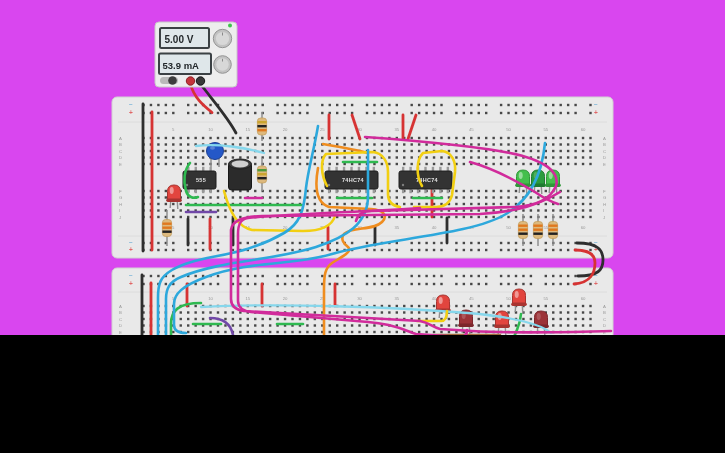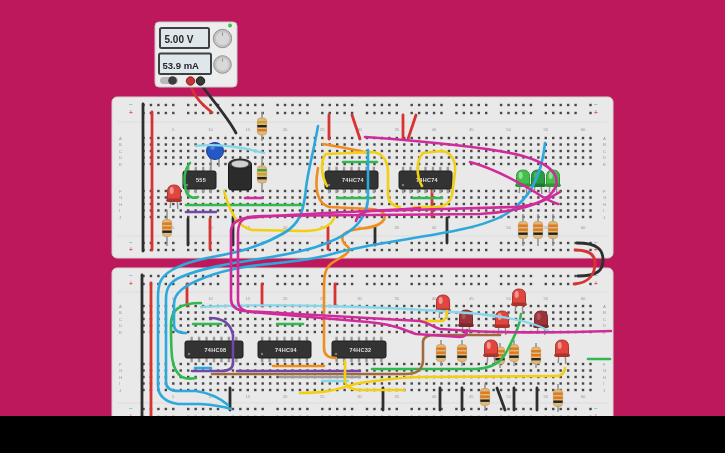--- a/index.html
+++ b/index.html
@@ -1,16 +1,16 @@
 <!DOCTYPE html>
 <html><head>
 <meta charset="utf-8">
 <style>
   html,body{margin:0;padding:0;background:#000;}
-  #stage{position:relative;width:725px;height:416px;background:#be185d;overflow:hidden;font-family:"Liberation Sans",sans-serif;}
+  #stage{position:relative;width:725px;height:335px;background:#d946ef;overflow:hidden;font-family:"Liberation Sans",sans-serif;}
   svg text{font-family:"Liberation Sans",sans-serif;}
 </style>
 </head>
 <body>
 
 <div id="stage">
 <svg id="scene" width="725" height="453" viewBox="0 0 725 453">
   <g id="gen">
         <g>
           <g>

